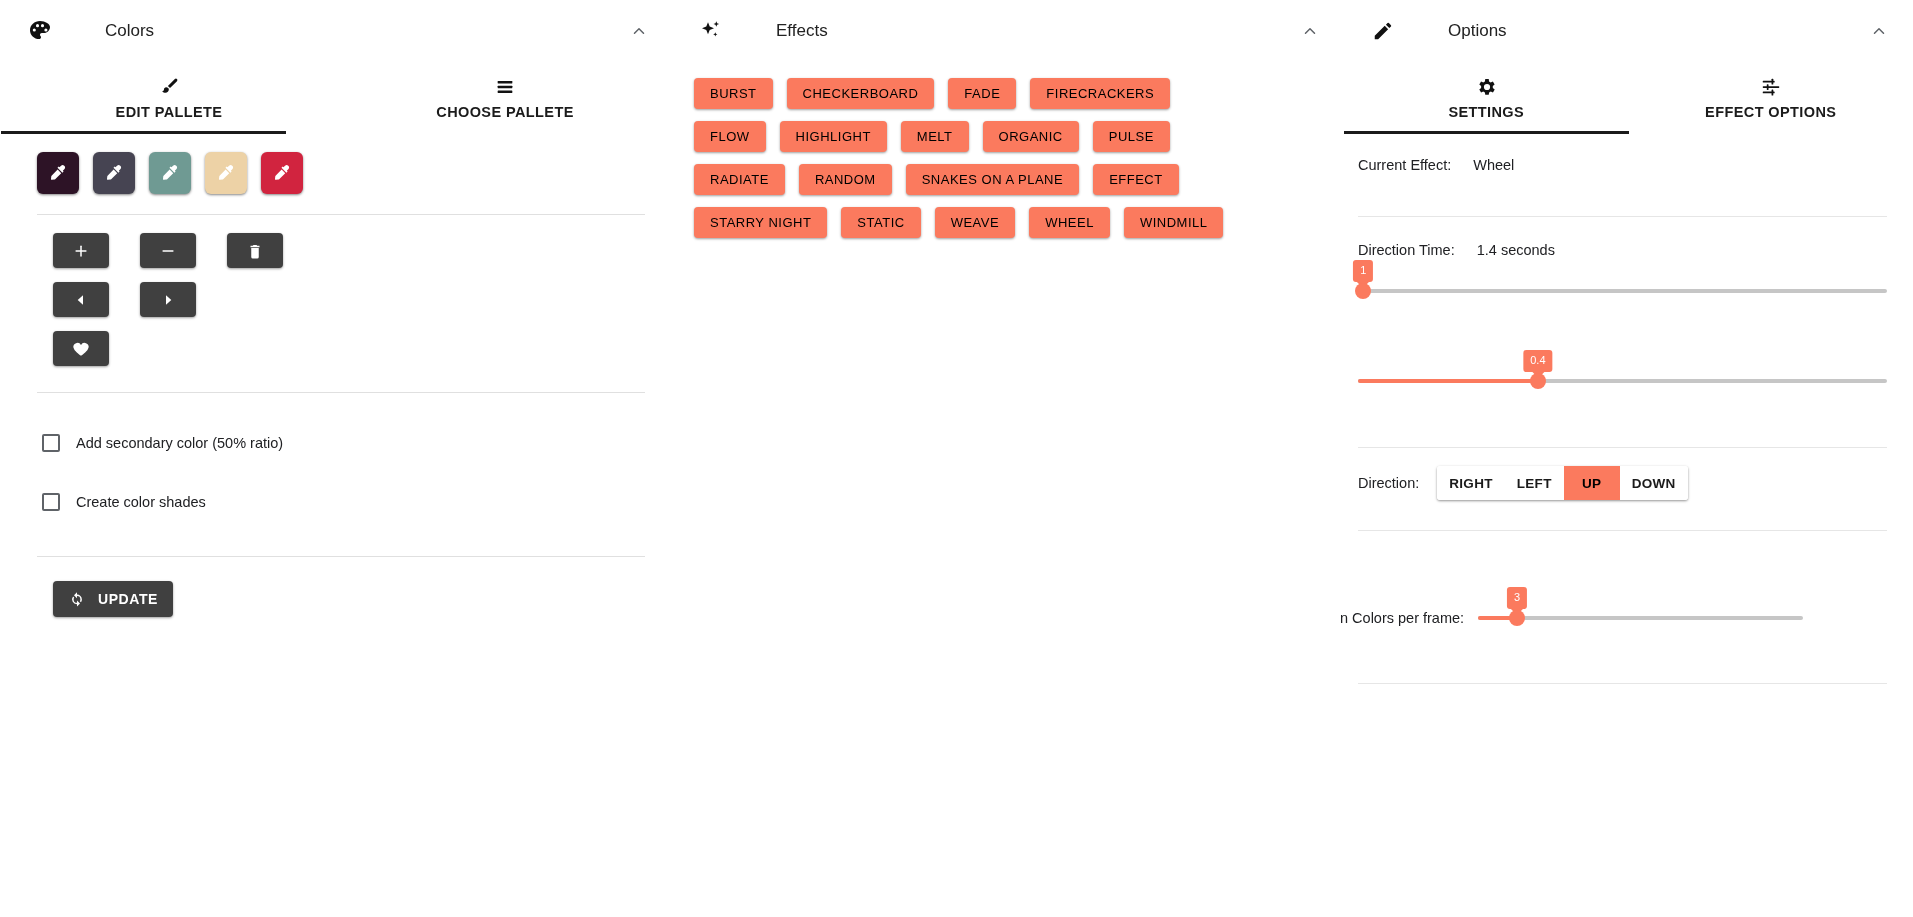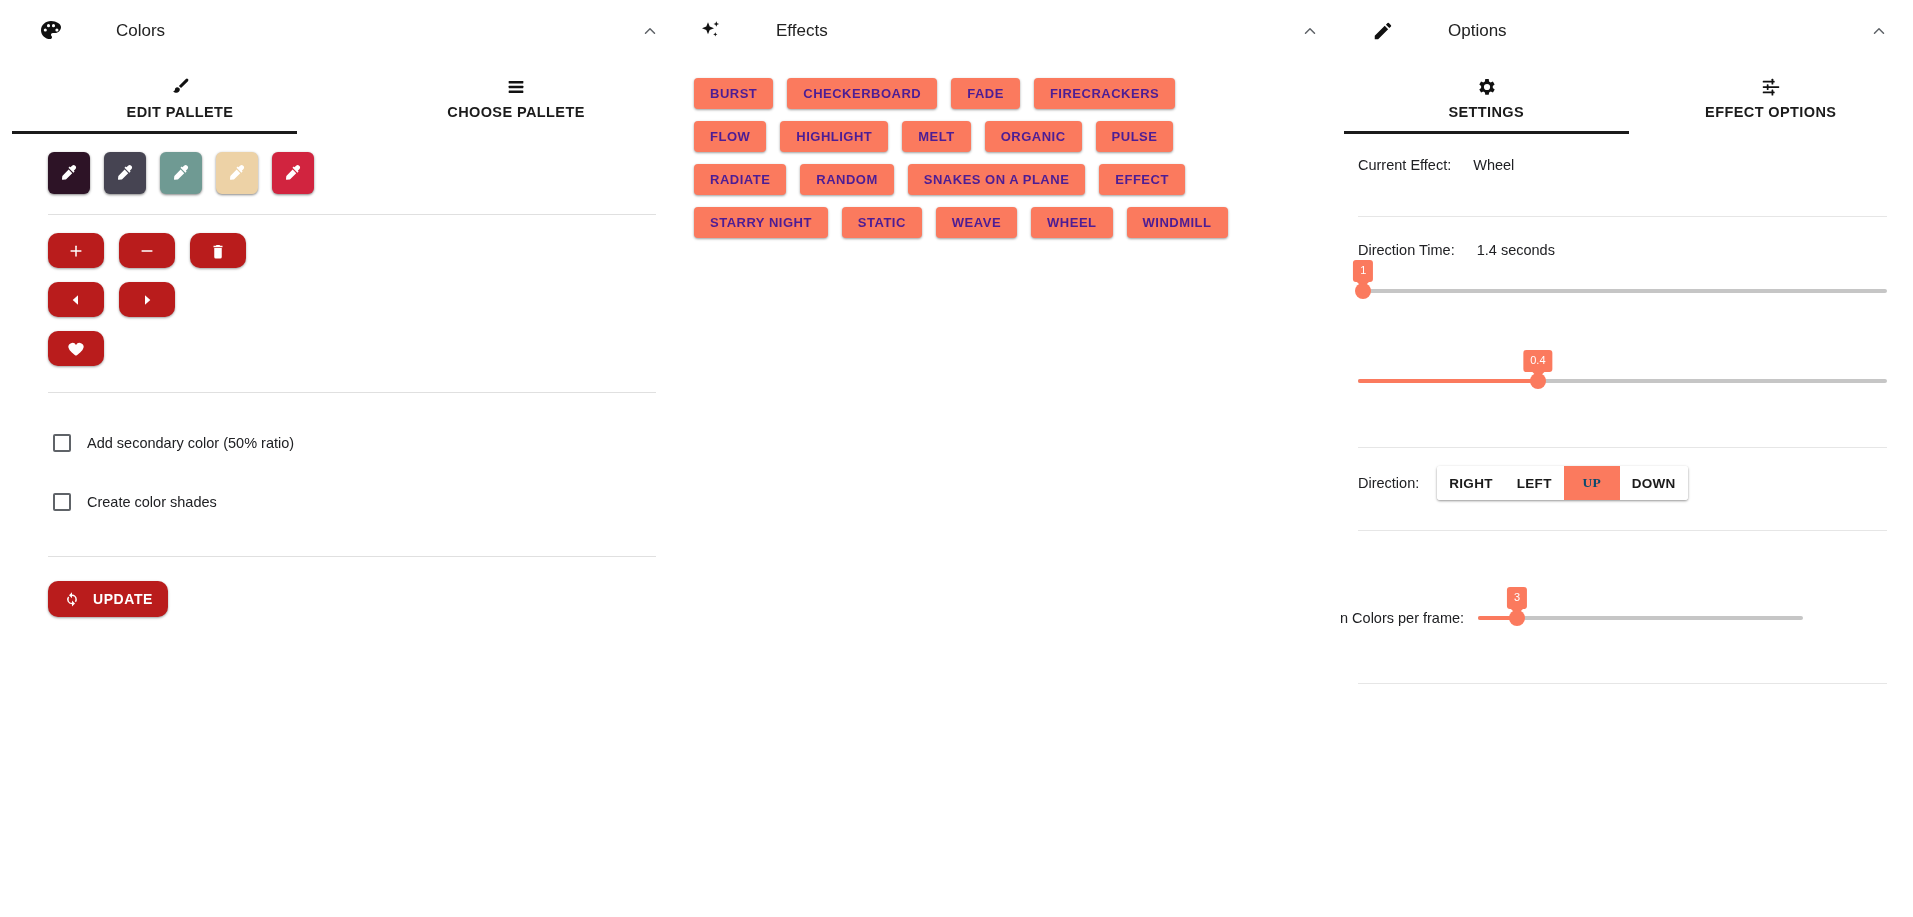--- a/index.html
+++ b/index.html
@@ -8,21 +8,21 @@
     width: 1913px; height: 917px;
     background: #ffffff;
     font-family: "Liberation Sans", sans-serif;
     color: #202124;
     overflow: hidden;
   }
   .app { position: relative; width: 1913px; height: 917px; }
 
   
   .panel { position: absolute; top: 0; }
-  #panel-colors  { left: 12px;    width: 672px; }
+  #panel-colors  { left: 1px;    width: 672px; }
   #panel-effects { left: 672px;  width: 672px; }
   #panel-options { left: 1344px; width: 569px; }
 
   .panel-head {
     display: flex; align-items: center;
     height: 62px; padding: 0 22px 0 26px;
     position: relative;
   }
   .panel-head .head-icon {
     width: 26px; height: 26px;
@@ -74,24 +74,25 @@
     display: flex; align-items: center; justify-content: center;
     cursor: pointer;
     box-shadow: 0 1px 3px rgba(0,0,0,.30), 0 1px 2px rgba(0,0,0,.22);
   }
   .hr {
     height: 1px; background: #e0e0e0;
     margin: 20px 28px 0 28px;
   }
   .btn-row { display: flex; gap: 15px; padding: 18px 0 0 28px; }
   .coral-btn {
-    background: #b91c1c; border: none; border-radius: 10px;
+    background: #404040; border: none; border-radius: 4px;
     display: flex; align-items: center; justify-content: center;
     color: #fff; cursor: pointer;
     box-shadow: 0 1px 3px rgba(0,0,0,.22), 0 1px 2px rgba(0,0,0,.18);
+    margin-left: 16px;
   }
   .sq-btn { width: 56px; height: 35px; }
   .check-row {
     display: flex; align-items: center; gap: 16px;
     padding-left: 33px; height: 28px;
   }
   .cbox {
     width: 18px; height: 18px;
     border: 2px solid #5f6368; border-radius: 2px;
     background: #fff; cursor: pointer; flex: 0 0 auto;
@@ -103,21 +104,21 @@
   }
 
   
   .effects-grid {
     padding: 16px 0 0 22px;
     display: flex; flex-wrap: wrap; gap: 12px 14px;
     width: 560px;
   }
   .effect-btn {
     background: #fb7a5e; border: none; border-radius: 4px;
-    color: #4c1d95; font-size: 13px; font-weight: bold; letter-spacing: .5px;
+    color: #000000; font-size: 13px; font-weight: normal; letter-spacing: .5px;
     padding: 0 16px; height: 31px; line-height: 31px;
     cursor: pointer; white-space: nowrap;
     box-shadow: 0 1px 3px rgba(0,0,0,.22), 0 1px 2px rgba(0,0,0,.18);
   }
 
   
   .opt-body { padding: 0; }
   .opt-row {
     display: flex; align-items: center;
     padding: 0 0 0 14px; min-height: 34px;
@@ -167,21 +168,21 @@
     box-shadow: 0 1px 3px rgba(0,0,0,.26), 0 1px 2px rgba(0,0,0,.2);
     background: #fff;
   }
   .seg-btn {
     min-width: 56px; height: 34px; padding: 0 12px;
     display: flex; align-items: center; justify-content: center;
     font-size: 13.5px; font-weight: bold; letter-spacing: .3px;
     background: #fff; color: #1b1b1b; border: none;
     cursor: pointer;
   }
-  .seg-btn.active { background: #fb7a5e; color: #0c4a6e; font-family: Liberation Serif, serif; }
+  .seg-btn.active { background: #fb7a5e; color: #000000; }
 
   svg { display: block; }
 </style>
 </head>
 <body>
 
 <div class="app">
 
   <section class="panel" id="panel-colors">
     <div class="panel-head">

